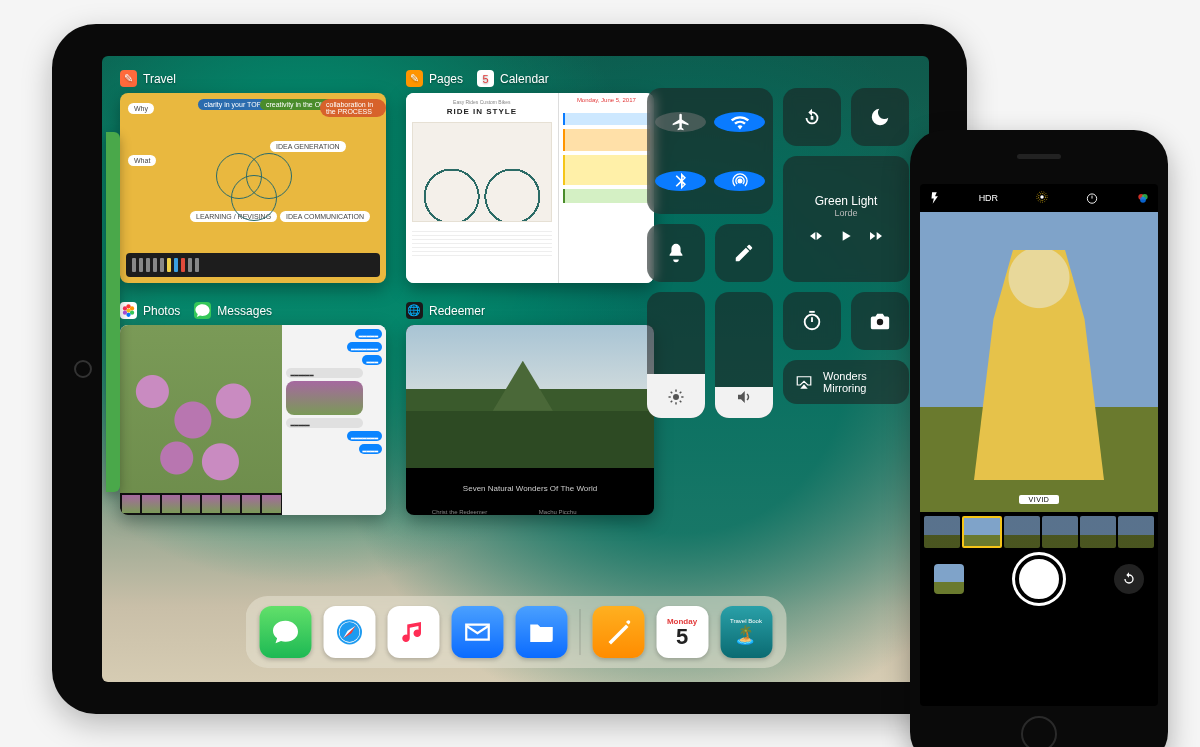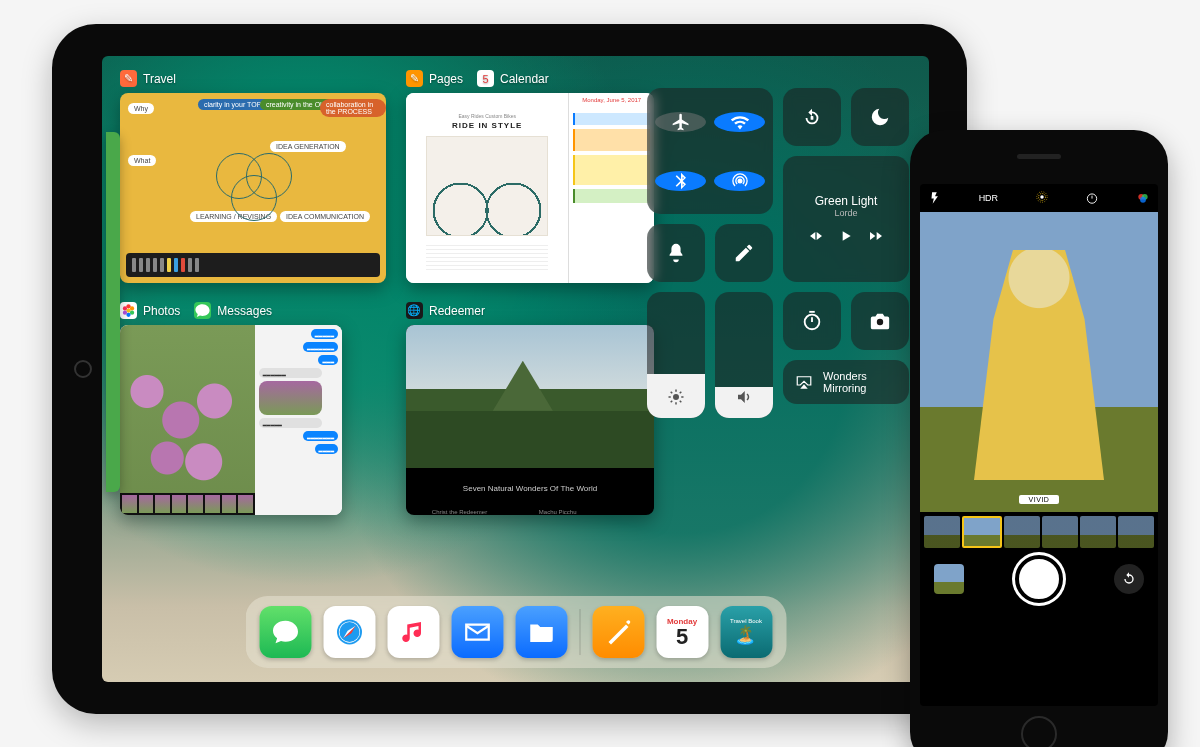--- a/index.html
+++ b/index.html
@@ -43,21 +43,21 @@
     color: #222; font-size: 8px;
   }
   
   .paper-body { background: #e9b83f; position: relative; }
   .paper-body .tag { position:absolute; background:#fff; border-radius:10px; padding:2px 6px; font-size:7px; color:#444; }
   .paper-body .circ { position:absolute; border:1px solid #2b6b6b; border-radius:50%; }
   .paper-toolbar { position:absolute; left:6px; right:6px; bottom:6px; height:24px; background:#1d1d1d; border-radius:4px; display:flex; gap:3px; align-items:center; padding:0 6px; }
   .paper-toolbar span{ width:4px; height:14px; background:#888; border-radius:1px; }
   
   .split { display:flex; height:100%; }
-  .split .left{ flex:1.6; background:#fff; padding:20px; text-align:center;}
+  .split .left{ flex:1.6; background:#fff; padding:6px; text-align:center;}
   .split .right{ flex:1; background:#fff; border-left:1px solid #ddd; padding:4px; font-size:6px; color:#555;}
   .bike { width:100%; height:100px; margin-top:6px; background:
      radial-gradient(circle at 28% 75%, transparent 0 26px, #2b6b66 26px 28px, transparent 28px),
      radial-gradient(circle at 72% 75%, transparent 0 26px, #2b6b66 26px 28px, transparent 28px),
      linear-gradient(#f4f0ea,#f4f0ea);
      border:1px solid #e6e0d4;
   }
   
   .pm-body{ display:flex; height:190px; }
   .pm-body .ph{ flex:1.7; background:
@@ -216,21 +216,21 @@
               <div style="color:#e23b3b;font-size:6px;text-align:center">Monday, June 5, 2017</div>
               <div style="height:12px;background:#cde8ff;margin-top:10px;border-left:2px solid #0a7bff"></div>
               <div style="height:22px;background:#ffe0a8;margin-top:4px;border-left:2px solid #ff9500"></div>
               <div style="height:30px;background:#fff0a8;margin-top:4px;border-left:2px solid #f5c518"></div>
               <div style="height:14px;background:#d4f0c4;margin-top:4px;border-left:2px solid #4a8c2b"></div>
             </div>
           </div>
         </div>
       </div>
 
-      <div class="app-card" style="left:4px;top:232px;width:222px;">
+      <div class="app-card" style="left:4px;top:232px;width:266px;">
         <div class="app-head">
           <span class="ai" style="background:#fff">
             <svg viewBox="0 0 24 24">
                 <circle cx="12" cy="12" r="3" fill="#f5c518"></circle>
                 <circle cx="12" cy="6" r="3" fill="#ff3b30"></circle>
                 <circle cx="17" cy="9" r="3" fill="#ff9500"></circle>
                 <circle cx="17" cy="15" r="3" fill="#34c759"></circle>
                 <circle cx="12" cy="18" r="3" fill="#007aff"></circle>
                 <circle cx="7" cy="15" r="3" fill="#af52de"></circle>
                 <circle cx="7" cy="9" r="3" fill="#ff2d55"></circle>

